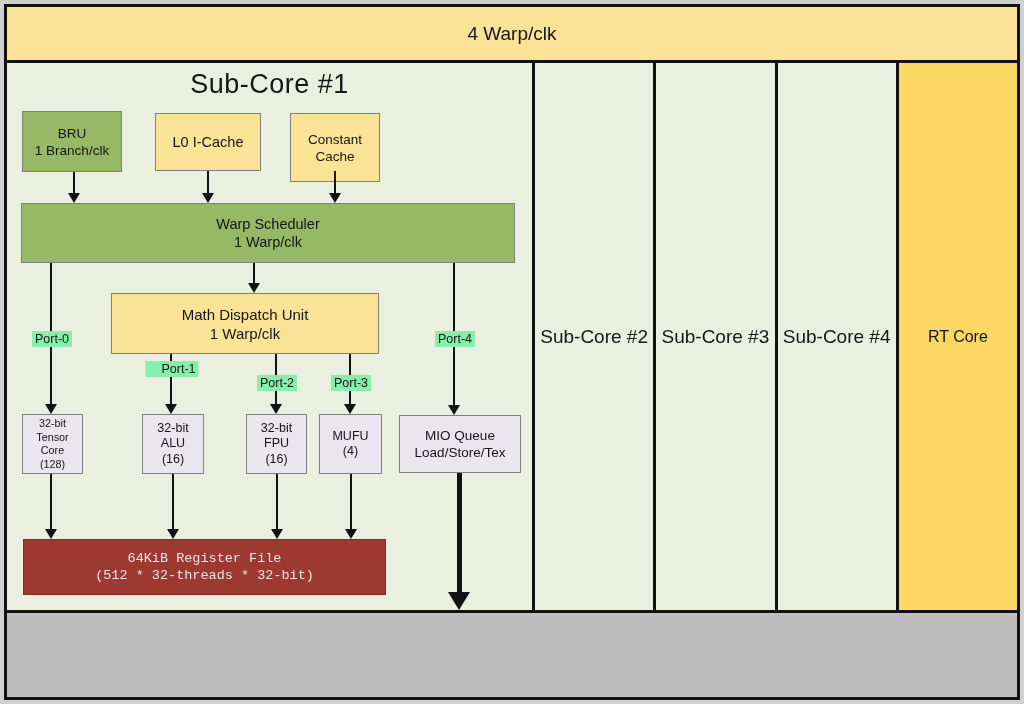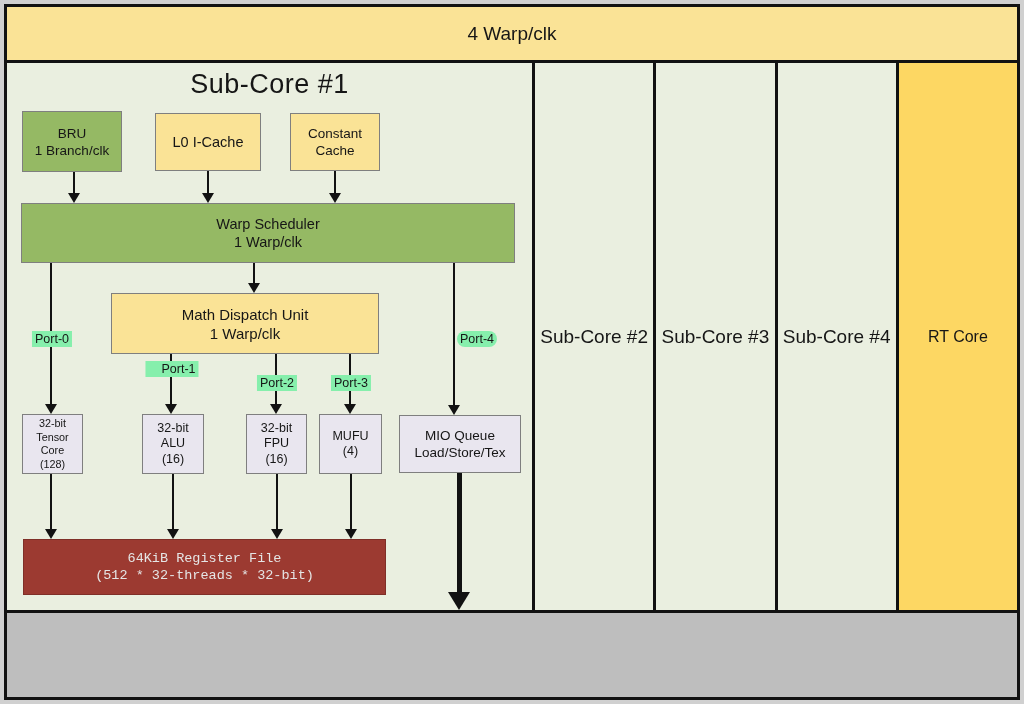--- a/index.html
+++ b/index.html
@@ -71,21 +71,21 @@
       <div class="sc1">
         <div class="sc1-title">Sub-Core #1</div>
 
         <div class="box green fs13" style="left:15px; top:48px; width:100px; height:61px;">
           <span>BRU</span>
           <span>1 Branch/clk</span>
         </div>
         <div class="box yellow fs14" style="left:148px; top:50px; width:106px; height:58px;">
           <span>L0 I-Cache</span>
         </div>
-        <div class="box yellow fs13" style="left:283px; top:50px; width:90px; height:58px;">
+        <div class="box yellow fs13" style="left:283px; top:50px; width:90px; height:69px;">
           <span>Constant</span>
           <span>Cache</span>
         </div>
 
         <div class="vline" style="left:66px; top:109px; height:21px;"></div>
         <div class="ah" style="left:61px; top:130px;"></div>
         <div class="vline" style="left:200px; top:108px; height:22px;"></div>
         <div class="ah" style="left:195px; top:130px;"></div>
         <div class="vline" style="left:327px; top:108px; height:22px;"></div>
         <div class="ah" style="left:322px; top:130px;"></div>
@@ -111,21 +111,21 @@
         <div class="ah" style="left:158px; top:341px;"></div>
         <div class="vline" style="left:268px; top:291px; height:50px;"></div>
         <div class="ah" style="left:263px; top:341px;"></div>
         <div class="vline" style="left:342px; top:291px; height:50px;"></div>
         <div class="ah" style="left:337px; top:341px;"></div>
 
         <span class="port-label" style="left:45px; top:268px;">Port-0</span>
         <span class="port-label" style="left:165px; top:298px;padding-left:16px;">Port-1</span>
         <span class="port-label" style="left:270px; top:312px;">Port-2</span>
         <span class="port-label" style="left:344px; top:312px;">Port-3</span>
-        <span class="port-label" style="left:470px; top:268px;border-radius:8px;">Port-4</span>
+        <span class="port-label" style="left:448px; top:268px;">Port-4</span>
 
         <div class="box lav fs11" style="left:15px; top:351px; width:61px; height:60px;">
           <span>32-bit</span>
           <span>Tensor</span>
           <span>Core</span>
           <span>(128)</span>
         </div>
         <div class="box lav fs12" style="left:135px; top:351px; width:62px; height:60px;">
           <span>32-bit</span>
           <span>ALU</span>

